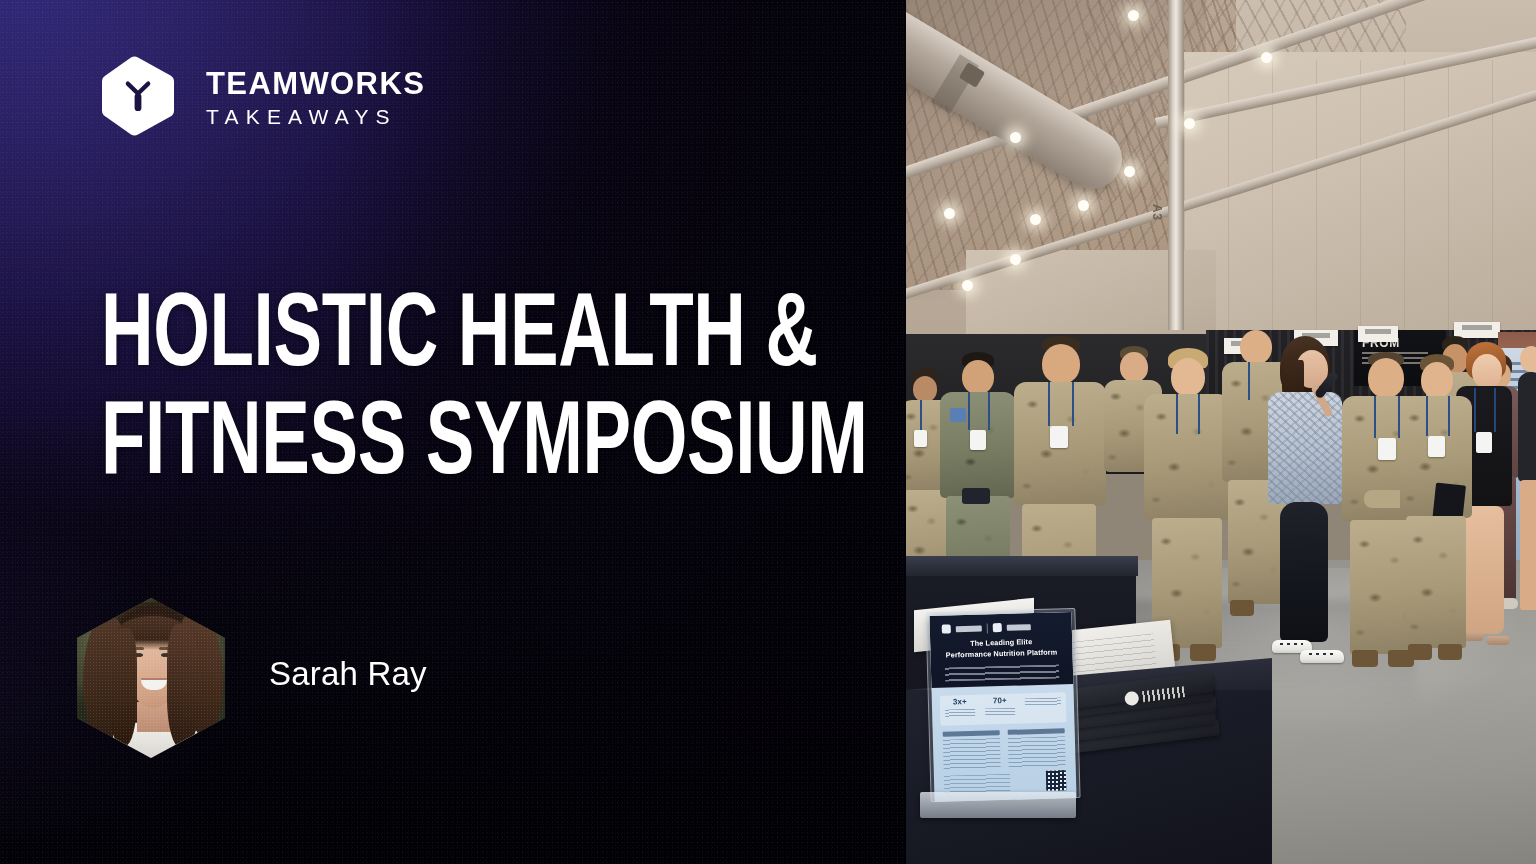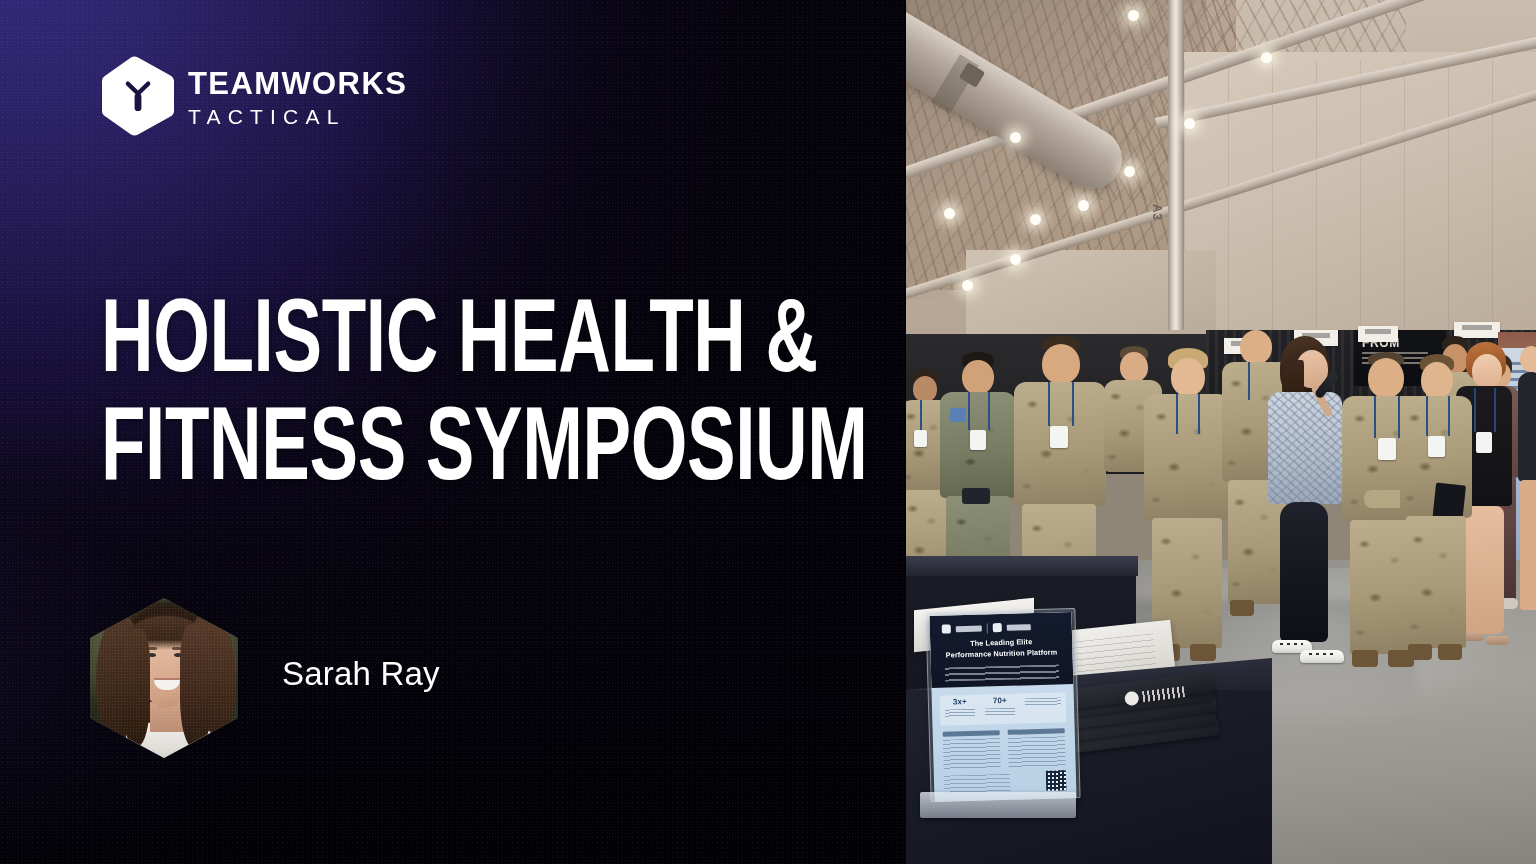--- a/index.html
+++ b/index.html
@@ -54,21 +54,21 @@
       radial-gradient(rgba(255,255,255,.32) 0.5px, transparent 0.6px);
     background-size:5px 5px, 3px 3px;
     background-position:0 0, 2px 1px;
   }
 
   .left-content { position:relative; z-index:4; width:100%; height:100%; }
 
   
   .logo-lockup {
     position:absolute; left:100px; top:56px;
-    display:flex; align-items:center; gap:12px;
+    display:flex; align-items:center; gap:30px;
   }
   .logo-hex { width:76px; height:80px; display:block; flex:0 0 auto; }
   .logo-words { display:flex; flex-direction:column; gap:1px; padding-top:3px; }
   .logo-word-main {
     color:#ffffff;
     font-size:31px;
     font-weight:700;
     letter-spacing:1.4px;
     line-height:1;
     white-space:nowrap;
@@ -90,42 +90,42 @@
     font-size:24px;
     font-weight:700;
     letter-spacing:8.2px;
     line-height:1;
     text-transform:uppercase;
     white-space:nowrap;
   }
 
   
   .headline {
-    position:absolute; left:101px; top:284px;
+    position:absolute; left:101px; top:278px;
     width:760px;
   }
   .headline-line {
     display:block;
     color:#ffffff;
     font-family:"Liberation Sans Narrow","Liberation Sans",sans-serif;
     font-size:104px;
     font-weight:700;
     line-height:0.985;
     letter-spacing:-0.5px;
     text-transform:uppercase;
     transform:scaleX(0.70);
     transform-origin:left center;
     white-space:nowrap;
     margin-bottom:6px;
     text-shadow:0 2px 10px rgba(0,0,0,.45);
   }
 
   
   .speaker {
-    position:absolute; left:90px; top:598px;
+    position:absolute; left:77px; top:598px;
     display:flex; align-items:center; gap:44px;
   }
   .avatar-hex {
     width:148px; height:160px;
     flex:0 0 auto;
     position:relative;
     -webkit-clip-path:polygon(50% 0%, 100% 25%, 100% 75%, 50% 100%, 0% 75%, 0% 25%);
     clip-path:polygon(50% 0%, 100% 25%, 100% 75%, 50% 100%, 0% 75%, 0% 25%);
     overflow:hidden;
     background:#2f3224;
@@ -567,21 +567,21 @@
       <div class="logo-lockup">
         <span>
           <svg class="logo-hex" viewBox="0 0 76 80" aria-hidden="true">
             <path d="M38 1.5 L70.5 19.5 Q74 21.5 74 25.5 L74 54.5 Q74 58.5 70.5 60.5 L38 78.5 Q34.5 80.4 31 78.5 L5.5 60.5 Q2 58.5 2 54.5 L2 25.5 Q2 21.5 5.5 19.5 L31 1.5 Q34.5 -0.4 38 1.5 Z" fill="#ffffff"></path>
             <path d="M38 40.5 L26.5 29.5 Q24.8 27.8 26.2 26.2 Q27.7 24.5 29.5 26.2 L38 34.4 L46.5 26.2 Q48.3 24.5 49.8 26.2 Q51.2 27.8 49.5 29.5 Z" fill="#1b1442"></path>
             <rect x="34.6" y="37.5" width="6.8" height="17.5" rx="3.1" fill="#1b1442"></rect>
           </svg>
         </span>
         <div class="logo-words">
           <div class="logo-word-main">TEAMWORKS</div>
-          <div class="logo-word-sub">TACTICAL</div>
+          <div class="logo-word-sub">TAKEAWAYS</div>
         </div>
       </div>
 
 
       <h1 class="headline">
         <span class="headline-line">HOLISTIC HEALTH &amp;</span>
         <span class="headline-line">FITNESS SYMPOSIUM</span>
       </h1>
 
       <div class="speaker">

